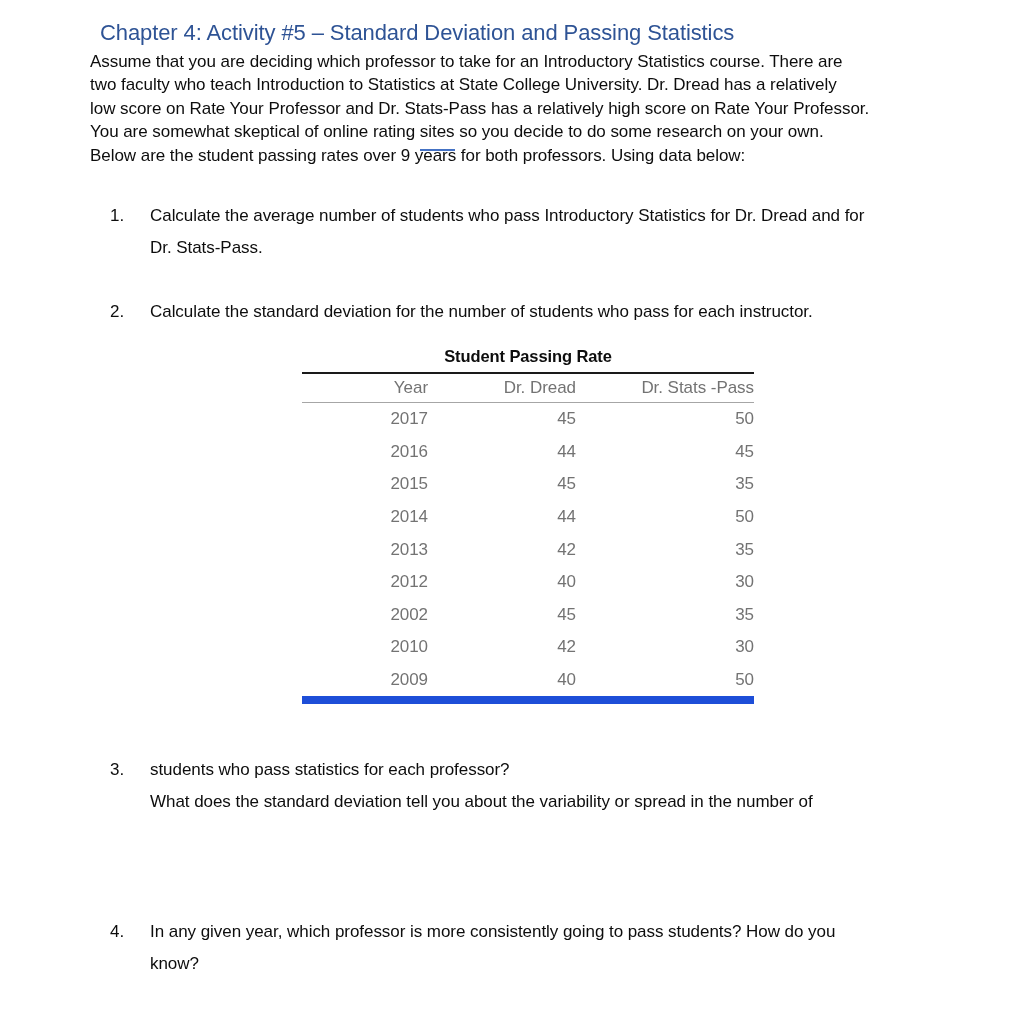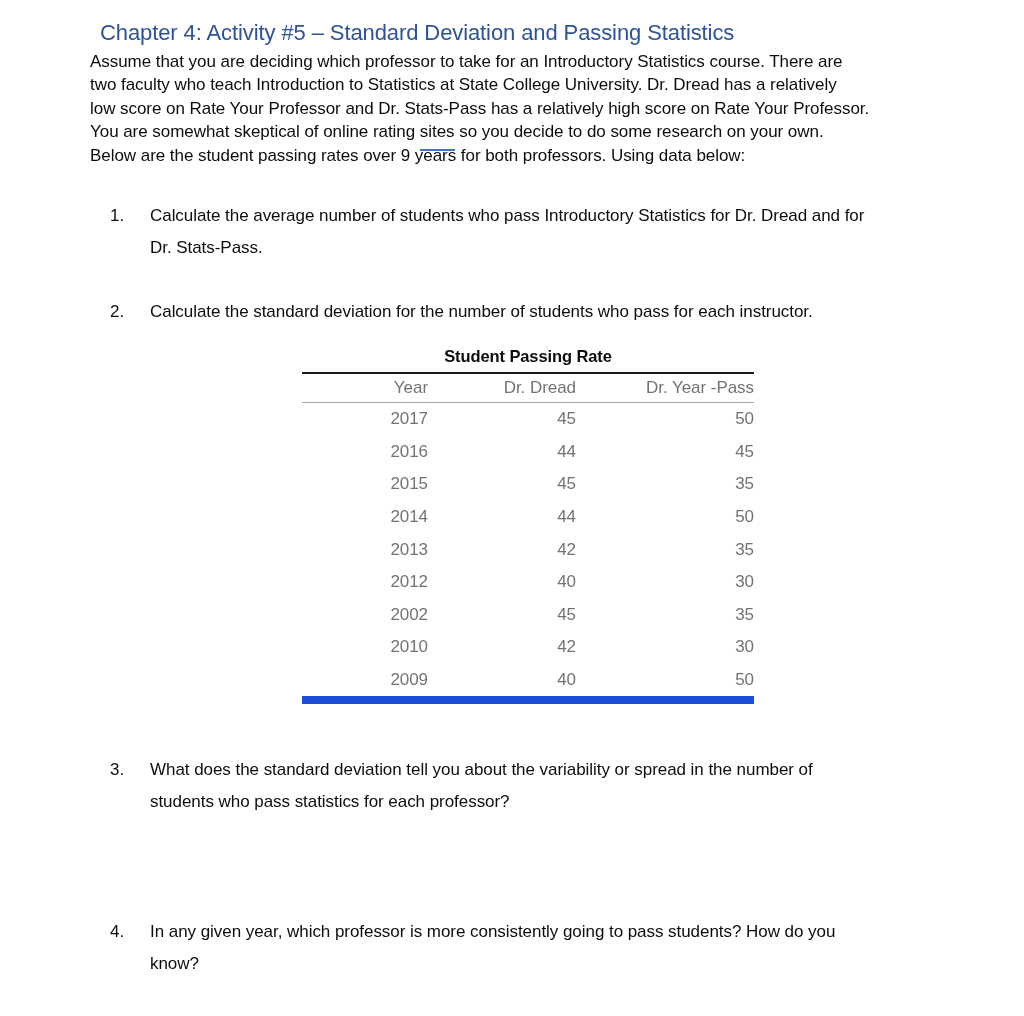--- a/index.html
+++ b/index.html
@@ -161,21 +161,21 @@
     <table class="stats">
       <colgroup>
         <col class="c-year">
           <col class="c-dread">
           <col class="c-pass">
       </colgroup>
       <thead>
         <tr>
           <th>Year</th>
           <th>Dr. Dread</th>
-          <th>Dr. Year -Pass</th>
+          <th>Dr. Stats -Pass</th>
         </tr>
       </thead>
       <tbody>
         <tr>
           <td>2017</td>
           <td>45</td>
           <td>50</td>
         </tr>
         <tr>
           <td>2016</td>
@@ -217,22 +217,22 @@
           <td>40</td>
           <td>50</td>
         </tr>
       </tbody>
     </table>
   </div>
 
   <div class="qitem" id="q3">
     <span class="num">3.</span>
     <span class="body">
+      <span class="line">students who pass statistics for each professor?</span>
       <span class="line">What does the standard deviation tell you about the variability or spread in the number of</span>
-      <span class="line">students who pass statistics for each professor?</span>
     </span>
   </div>
 
   <div class="qitem" id="q4">
     <span class="num">4.</span>
     <span class="body">
       <span class="line">In any given year, which professor is more consistently going to pass students?  How do you</span>
       <span class="line">know?</span>
     </span>
   </div>

